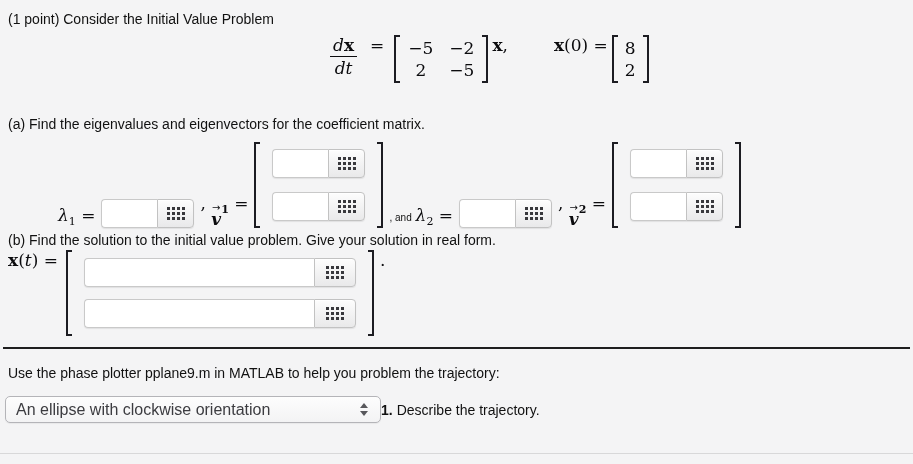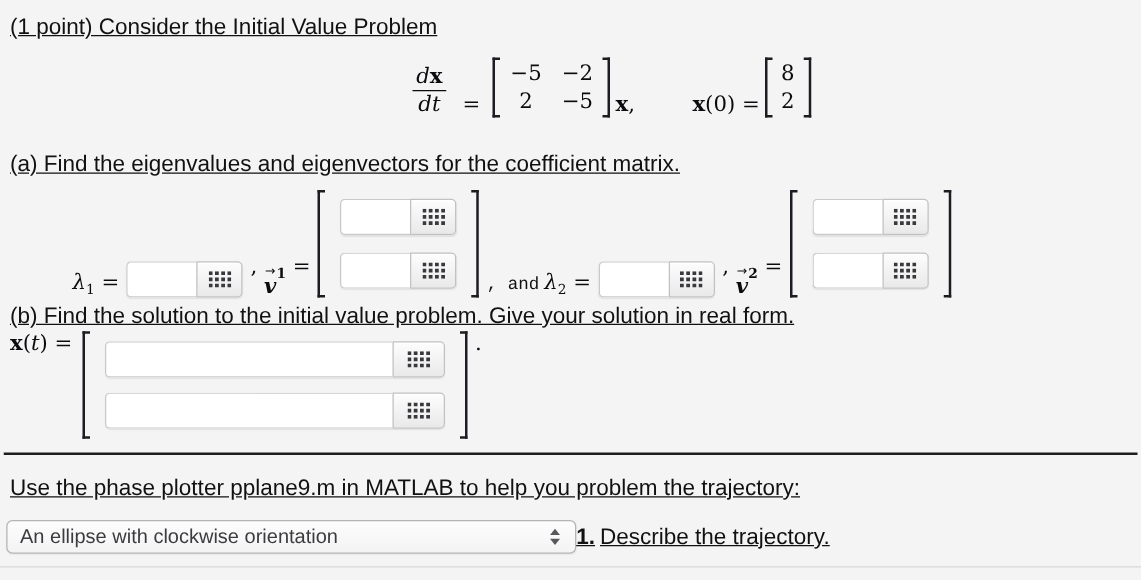--- a/index.html
+++ b/index.html
@@ -3,31 +3,31 @@
 <meta charset="utf-8">
 <style>
   * { margin:0; padding:0; box-sizing:border-box; }
   html,body { width:913px; height:464px; overflow:hidden; }
   body {
     background:#f4f4f5;
     font-family:"Liberation Sans", sans-serif;
     font-size:14px; color:#111;
     position:relative;
   }
-  .text { font-size:18px; color:#111;text-decoration:underline; }
+  .text { font-size:14px; color:#111; }
   .math { font-family:"DejaVu Serif", "Liberation Serif", serif; font-size:17px; color:#0b0b0e; }
   .it { font-style:italic; }
   .bd { font-weight:bold; }
   sub { font-size:11px; }
 
   .intro { margin:11px 0 0 8px; }
   .prompt { margin-left:8px; }
 
   
-  .equation { display:flex; align-items:flex-end; margin:8px 0 17px 330px; height:54px; }
+  .equation { display:flex; align-items:flex-start; margin:8px 0 17px 330px; height:54px; }
   .frac { display:inline-flex; flex-direction:column; align-items:center; margin-right:7px; }
   .frac .num { padding:0 3px 1px 3px; border-bottom:1px solid #0b0b0e; }
   .frac .den { padding-top:1px; }
   .eqsign { margin:0 6px; }
 
   .bkt { width:6px; align-self:stretch; }
   .bkt.l { border-left:2px solid #1c1c22; border-top:2px solid #1c1c22; border-bottom:2px solid #1c1c22; }
   .bkt.r { border-right:2px solid #1c1c22; border-top:2px solid #1c1c22; border-bottom:2px solid #1c1c22; }
 
   .mx { display:inline-flex; align-items:stretch; margin:0 4px; }
@@ -57,29 +57,29 @@
   .bgroup .stack { display:flex; flex-direction:column; justify-content:center; gap:14px; padding:7px 12px; }
   .bgroup.lg .stack { gap:12px; padding:8px 12px; }
 
   
   .row-a { display:flex; align-items:flex-end; margin:4px 0 0 52px; height:92px; }
   .row-a .lbl { margin:0 6px; white-space:nowrap; }
   .row-b { display:flex; align-items:flex-start; margin:2px 0 0 8px; height:88px; }
   .vec { display:inline-flex; flex-direction:column; align-items:center; vertical-align:-2px; }
   .vec .arr { font-size:10px; line-height:6px; height:6px; font-family:"DejaVu Sans", sans-serif; }
   .vec .ltr { font-style:italic; font-weight:bold; line-height:17px; }
-  .sans-and { font-family:Liberation Mono, monospace; font-size:14px; }
+  .sans-and { font-family:Liberation Sans, sans-serif; font-size:10px; }
 
   .rule { border:none; border-top:2px solid #1e1e1e; margin:9px 3px 0 3px; }
   .note { margin:16px 0 0 8px; }
 
   
   .bottom-row { display:flex; align-items:center; margin:15px 0 0 5px; }
   .select {
-    width:456px; height:27px; border:1px solid #b4b4b8; border-radius:5px;
+    width:376px; height:27px; border:1px solid #b4b4b8; border-radius:5px;
     background:linear-gradient(#fdfdfd,#f3f3f4);
     display:flex; align-items:center; padding:0 10px; cursor:pointer;
     box-shadow:0 1px 1px rgba(0,0,0,0.05);
   }
   .select .val { font-size:16px; color:#3c3c40; flex:1; white-space:nowrap; overflow:hidden; }
   .stepper { display:flex; flex-direction:column; gap:3px; align-items:center; margin-right:2px; }
   .stepper .up { width:0; height:0; border-left:4px solid transparent; border-right:4px solid transparent; border-bottom:5px solid #58585c; }
   .stepper .dn { width:0; height:0; border-left:4px solid transparent; border-right:4px solid transparent; border-top:5px solid #58585c; }
   .q-label { }
   .q-label b { margin-right:4px; }

